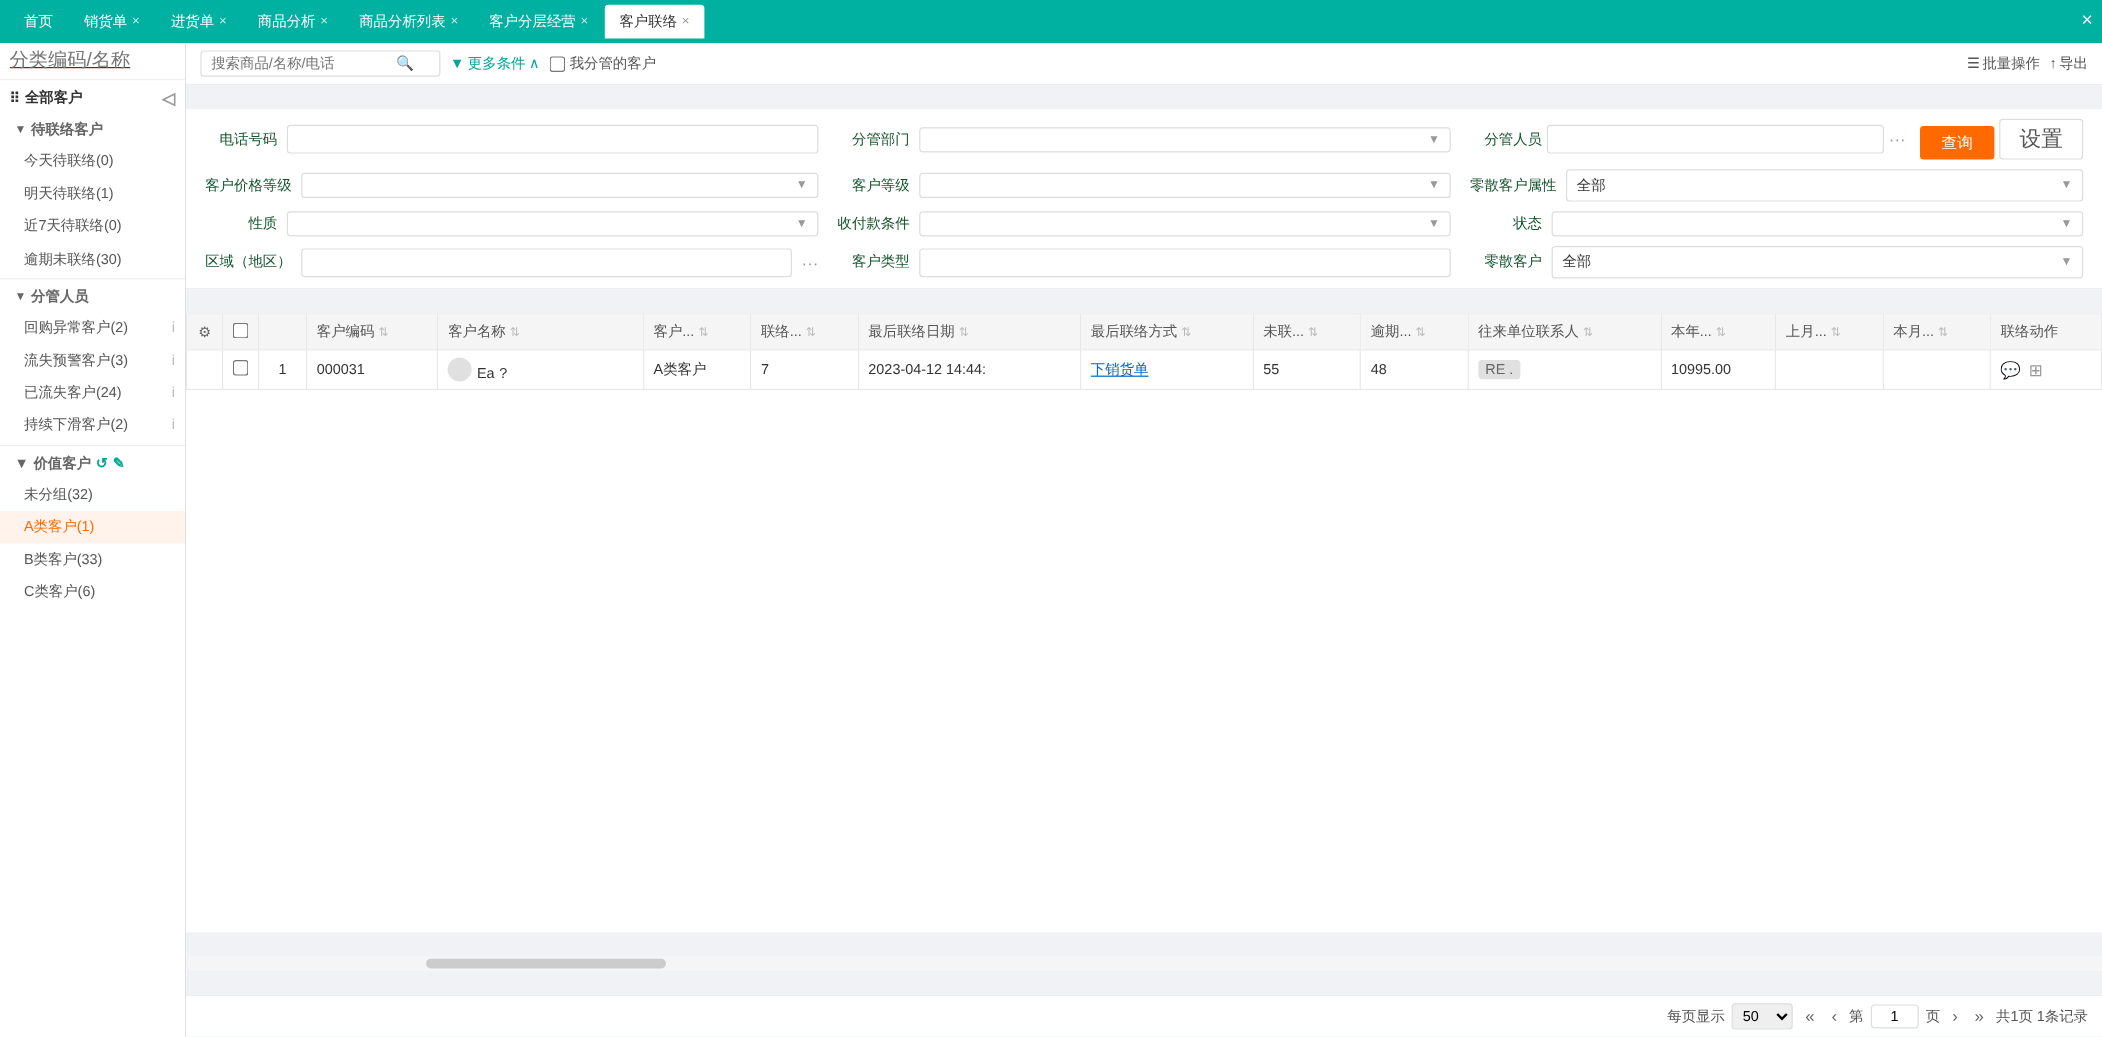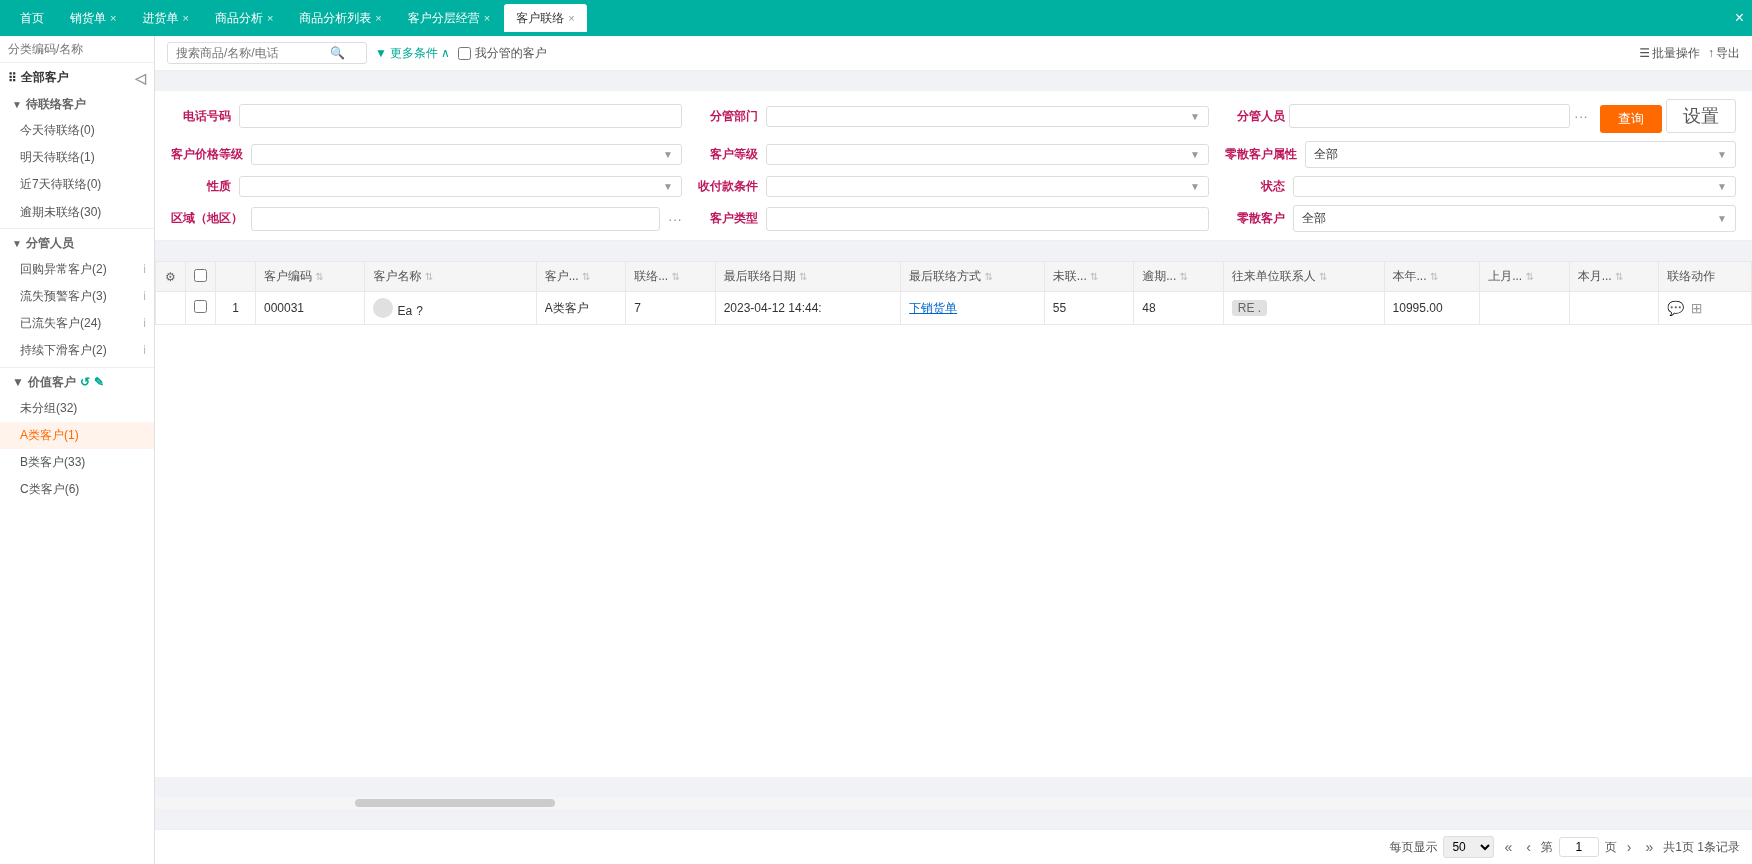--- a/index.html
+++ b/index.html
@@ -31,22 +31,23 @@
       display: flex; flex-direction: column; overflow-y: auto;
       flex-shrink: 0;
     }
     .sidebar-search {
       display: flex; align-items: center;
       padding: 6px 8px; border-bottom: 1px solid #eee;
       gap: 4px;
     }
     .sidebar-search input {
       flex: 1; border: none; outline: none;
-      font-size: 12px; color: #14532d;
+      font-size: 16px; color: #7f1d1d;
       background: transparent;
+      text-decoration: underline;
     }
     .sidebar-section-header {
       display: flex; align-items: center; justify-content: space-between;
       padding: 6px 8px; font-weight: bold; color: #333; cursor: pointer;
       font-size: 13px;
     }
     .sidebar-section-header .collapse-btn {
       cursor: pointer; color: #999; font-size: 14px;
     }
     .sidebar-sub-header {
@@ -90,21 +91,21 @@
     
     .advanced-filter {
       background: #fff; padding: 8px 16px;
       border-bottom: 1px solid #eee;
       display: grid; grid-template-columns: 1fr 1fr 1fr;
       gap: 8px 16px;
     }
     .filter-row {
       display: flex; align-items: center; gap: 8px;
     }
-    .filter-label { color: #be185d; white-space: nowrap; min-width: 60px; text-align: right; font-weight: bold; }
+    .filter-label { color: #14532d; white-space: nowrap; min-width: 60px; text-align: right; }
     .filter-select {
       flex: 1; border: 1px solid #ddd; border-radius: 3px;
       padding: 4px 8px; display: flex; align-items: center; justify-content: space-between;
       cursor: pointer; background: #fff; color: #333;
     }
     .filter-input-field {
       flex: 1; border: 1px solid #ddd; border-radius: 3px;
       padding: 4px 8px; color: #333;
     }
     .filter-dotdot { color: #999; cursor: pointer; font-size: 14px; }

